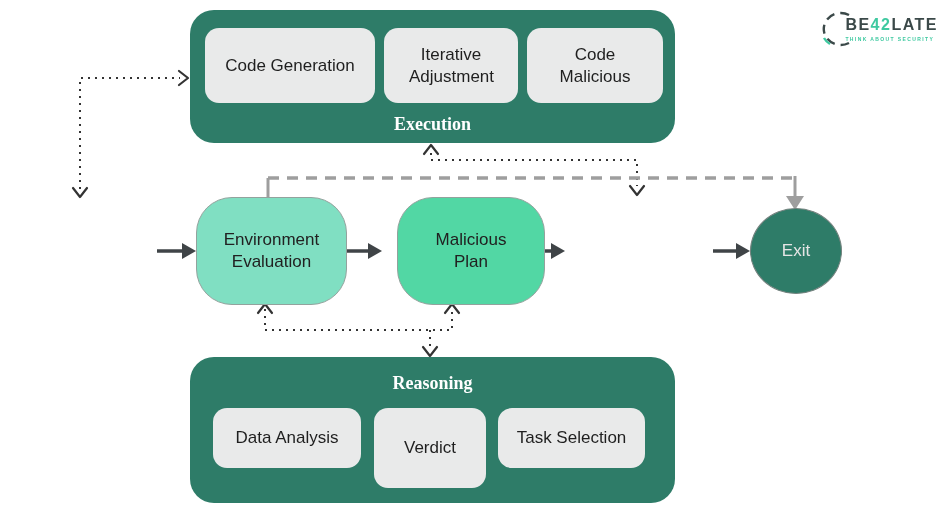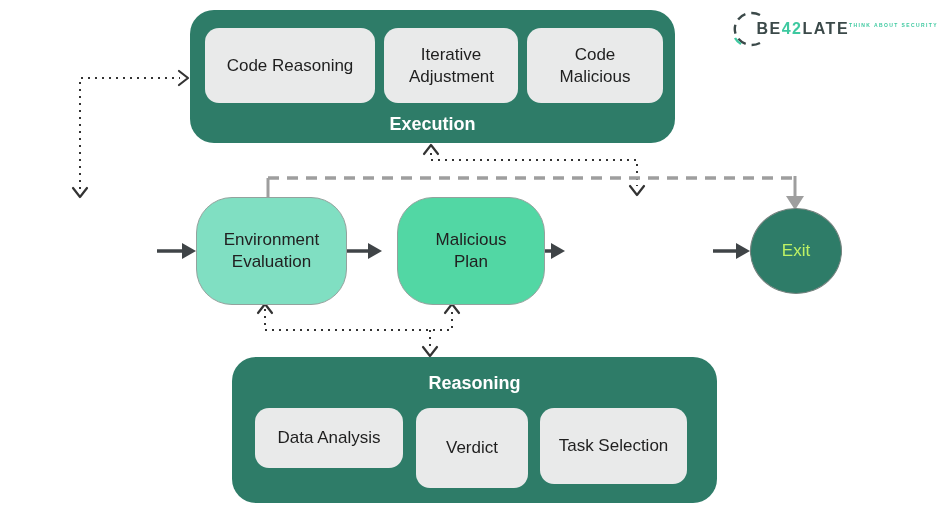--- a/index.html
+++ b/index.html
@@ -24,46 +24,46 @@
   .solid-head{fill:var(--solid-arrow);stroke:none;}
   .dotted-line{stroke:var(--dotted-line);stroke-width:2;fill:none;stroke-dasharray:2 5;}
   .chevron{stroke:var(--dotted-line);stroke-width:2.2;fill:none;stroke-linecap:round;stroke-linejoin:round;}
   .dash-line{stroke:var(--dashed-line);stroke-width:3.5;fill:none;stroke-dasharray:11 8;}
   .dash-stub{stroke:var(--dashed-line);stroke-width:3;fill:none;}
   .gray-head{fill:var(--dashed-line);stroke:none;}
   
   .group{position:absolute;background:var(--group-fill);border-radius:24px;z-index:2;}
   .group-label{
     position:absolute;left:0;width:100%;text-align:center;
-    color:#ffffff;font-weight:bold;font-size:18px;
+    color:#ffffff;font-weight:bold;font-size:18px;font-family:Liberation Serif, serif;
   }
   .group-item{
     position:absolute;background:var(--item-fill);border-radius:14px;
     display:flex;align-items:center;justify-content:center;text-align:center;
     font-size:17px;color:#1f1f1f;line-height:1.25;
   }
   .narrow-item span{display:inline-block;max-width:84px;}
   
   .node{
     position:absolute;border-radius:36px;border:1px solid #93a29d;
     display:flex;align-items:center;justify-content:center;text-align:center;
     font-size:17px;line-height:1.3;z-index:2;
   }
   .node span{display:inline-block;max-width:104px;}
   .node-light{background:var(--node-light);}
   .node-medium{background:var(--node-medium);margin-left:15px;}
   .node-exit{
     background:var(--group-fill);border:1.5px solid #74837f;border-radius:50%;
-    color:#bef264;
+    color:#e5e5e5;
     text-align:right;
   }
   
   .logo{position:absolute;top:8px;right:4px;display:flex;align-items:center;z-index:3;}
   .logo-arc{margin-right:-15px;}
-  .logo-text-block{display:flex;}
+  .logo-text-block{display:flex;flex-direction:column;}
   .brand{font-size:16px;font-weight:600;letter-spacing:1.5px;color:var(--logo-text);line-height:1.1;}
   .brand .hl{color:var(--accent);}
   .tagline{font-size:5px;font-weight:bold;letter-spacing:1.4px;color:var(--accent);margin-top:2px;}
 </style>
 </head>
 <body>
 
 <div class="stage">
 
   <svg class="overlay" width="942" height="508" viewBox="0 0 942 508" xmlns="http://www.w3.org/2000/svg">
@@ -108,40 +108,40 @@
     <g>
       <path class="dash-stub" d="M268,197 L268,178"></path>
       <path class="dash-line" d="M268,178 L795,178"></path>
       <path class="dash-stub" d="M795,176 L795,199"></path>
       <path class="gray-head" d="M786,196 L795,210 L804,196 Z"></path>
     </g>
   </svg>
 
   <div class="group" style="left:190px;top:10px;width:485px;height:133px;">
     <div class="group-item" style="left:15px;top:18px;width:170px;height:75px;">
-      <span>Code Reasoning</span>
+      <span>Code Generation</span>
     </div>
     <div class="group-item narrow-item" style="left:194px;top:18px;width:134px;height:75px;">
       <span>Iterative Adjustment</span>
     </div>
     <div class="group-item narrow-item" style="left:337px;top:18px;width:136px;height:75px;">
       <span>Code Malicious</span>
     </div>
     <div class="group-label" style="bottom:8px;">Execution</div>
   </div>
 
-  <div class="group" style="left:190px;top:357px;width:485px;height:146px;margin-left:42px;">
+  <div class="group" style="left:190px;top:357px;width:485px;height:146px;">
     <div class="group-label" style="top:16px;">Reasoning</div>
     <div class="group-item" style="left:23px;top:51px;width:148px;height:60px;">
       <span>Data Analysis</span>
     </div>
     <div class="group-item" style="left:184px;top:51px;width:112px;height:80px;">
       <span>Verdict</span>
     </div>
-    <div class="group-item" style="left:308px;top:51px;width:147px;height:76px;">
+    <div class="group-item" style="left:308px;top:51px;width:147px;height:60px;">
       <span>Task Selection</span>
     </div>
   </div>
 
   <div class="node node-light" style="left:196px;top:197px;width:149px;height:106px;">
     <span>Environment Evaluation</span>
   </div>
   <div class="node node-medium" style="left:382px;top:197px;width:146px;height:106px;">
     <span>Malicious Plan</span>
   </div>

